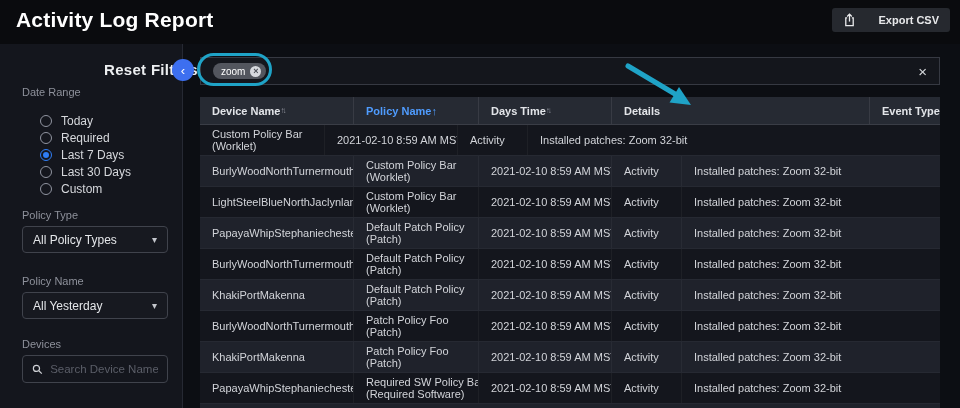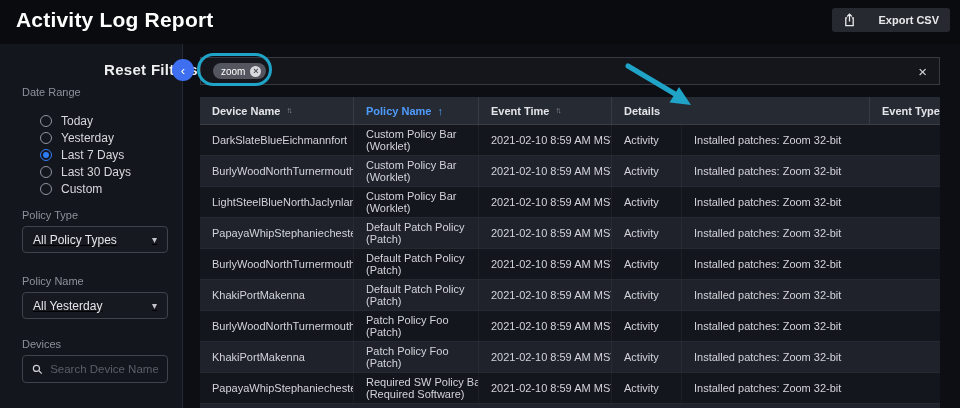--- a/index.html
+++ b/index.html
@@ -32,21 +32,21 @@
   #radio-list { position:absolute; left:40px; top:68px;text-align:center; }
   .radio-row { display:flex; align-items:center; height:17px; gap:9px; cursor:pointer; }
   .radio { width:12px; height:12px; border:1.5px solid #9094a0; border-radius:50%;
     position:relative; flex:none; }
   .radio.sel { border-color:#2f7df5; }
   .radio.sel::after { content:""; position:absolute; inset:2px; background:#2f7df5;
     border-radius:50%; }
   .radio-label { font-size:12px; color:#d6d8dc; white-space:nowrap; }
   .select { position:absolute; left:22px; width:146px; height:27px; border:1px solid #40434c;
     border-radius:4px; background:#171920; display:flex; align-items:center;
-    justify-content:space-between; padding:0 10px; cursor:pointer;text-decoration:underline; }
+    justify-content:space-between; padding:0 10px; cursor:pointer; }
   .sel-ptype { top:182px; }
   .sel-pname { top:248px; }
   .select .val { font-size:12px; color:#e4e6e9; }
   .caret { color:#c3c6cc; font-size:10px; }
   .device-search { position:absolute; left:22px; top:311px; width:146px; height:28px;
     border:1px solid #40434c; border-radius:4px; background:#14161d; display:flex;
     align-items:center; gap:7px; padding:0 9px; }
   .device-search input { background:transparent; border:none; outline:none; width:100%;
     color:#d4d6db; font-size:11.5px; font-family:"Liberation Sans", sans-serif; }
   .device-search input::placeholder { color:#5b5e68; }
@@ -63,21 +63,21 @@
     align-items:center; padding:0 12px; }
   .chip { display:flex; align-items:center; gap:5px; background:#53565e; border-radius:9px;
     height:16px; padding:0 5px 0 8px; font-size:10px; color:#ffffff; cursor:pointer; }
   .chip-x { width:11px; height:11px; border-radius:50%; background:#d7d9de; color:#4a4d55;
     font-size:9px; line-height:11px; text-align:center; font-weight:700; cursor:pointer; }
   .clear { margin-left:auto; color:#d6d8dc; font-size:15px; cursor:pointer; line-height:1; }
 
   
   .table { position:absolute; left:17px; top:53px; width:740px; bottom:0; overflow:hidden; }
   .thead { display:flex; height:28px; background:#262a33; border-bottom:1px solid #3a3d46; }
-  .th { display:flex; align-items:center; gap:6px; padding:12px 12px;
+  .th { display:flex; align-items:center; padding:12px 12px;
     border-right:1px solid #383b44; font-size:11px; font-weight:700; color:#e3e5e9;
     white-space:nowrap; }
   .th:last-child { border-right:none; }
   .th.sorted .th-label { color:#4f9cff; }
   .sort-icon { font-size:8px; color:#8e919b; letter-spacing:-2px; padding-right:2px; }
   .asc-icon { color:#4f9cff; font-size:11px; font-weight:700; }
   .tr { display:flex; height:31px; border-bottom:1px solid #262932; }
   .tr.dark { background:#14161d; }
   .tr.light { background:#1f222b; }
   .tr.filler { height:4px; border:none; }
@@ -121,21 +121,21 @@
       <div class="reset">Reset Filters</div>
 
       <div class="flabel lbl-daterange">Date Range</div>
       <div id="radio-list">
           <div class="radio-row">
             <span class="radio"></span>
             <span class="radio-label">Today</span>
           </div>
           <div class="radio-row">
             <span class="radio"></span>
-            <span class="radio-label">Yesterday</span>
+            <span class="radio-label">Required</span>
           </div>
           <div class="radio-row">
             <span class="radio sel"></span>
             <span class="radio-label">Last 7 Days</span>
           </div>
           <div class="radio-row">
             <span class="radio"></span>
             <span class="radio-label">Last 30 Days</span>
           </div>
           <div class="radio-row">
@@ -182,33 +182,32 @@
         <div class="thead" id="thead">
             <div class="th col-device">
               <span class="th-label">Device Name</span>
               <span class="sort-icon">↑↓</span>
             </div>
             <div class="th col-policy sorted">
               <span class="th-label">Policy Name</span>
               <span class="asc-icon">↑</span>
             </div>
             <div class="th col-time">
-              <span class="th-label">Event Time</span>
+              <span class="th-label">Days Time</span>
               <span class="sort-icon">↑↓</span>
             </div>
             <div class="th col-details">
               <span class="th-label">Details</span>
             </div>
             <div class="th col-type">
               <span class="th-label">Event Type</span>
             </div>
           </div>
         <div id="tbody">
             <div class="tr dark">
-              <div class="td col-device">DarkSlateBlueEichmannfort</div>
               <div class="td col-policy">
                 <span class="pline">Custom Policy Bar</span>
                 <span class="pline">(Worklet)</span>
               </div>
               <div class="td col-time">2021-02-10 8:59 AM MST</div>
               <div class="td col-type">Activity</div>
               <div class="td col-details">Installed patches: Zoom 32-bit</div>
             </div>
             <div class="tr light">
               <div class="td col-device">BurlyWoodNorthTurnermouth</div>

